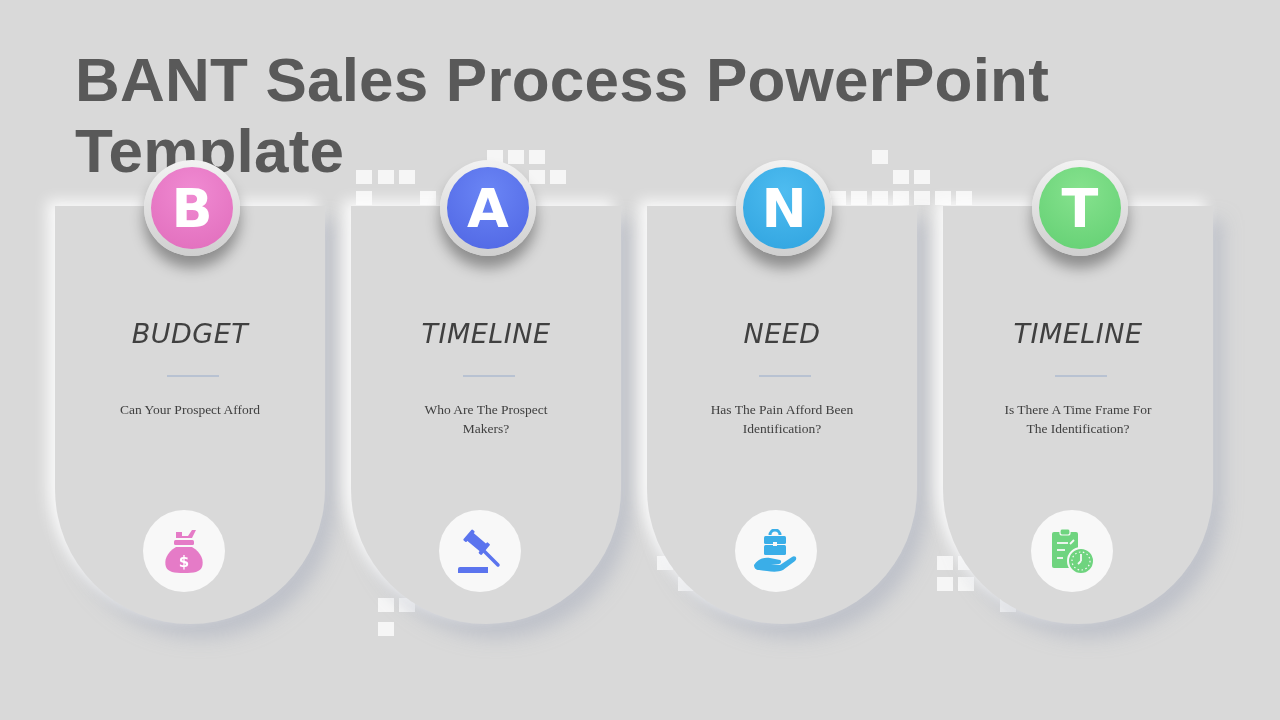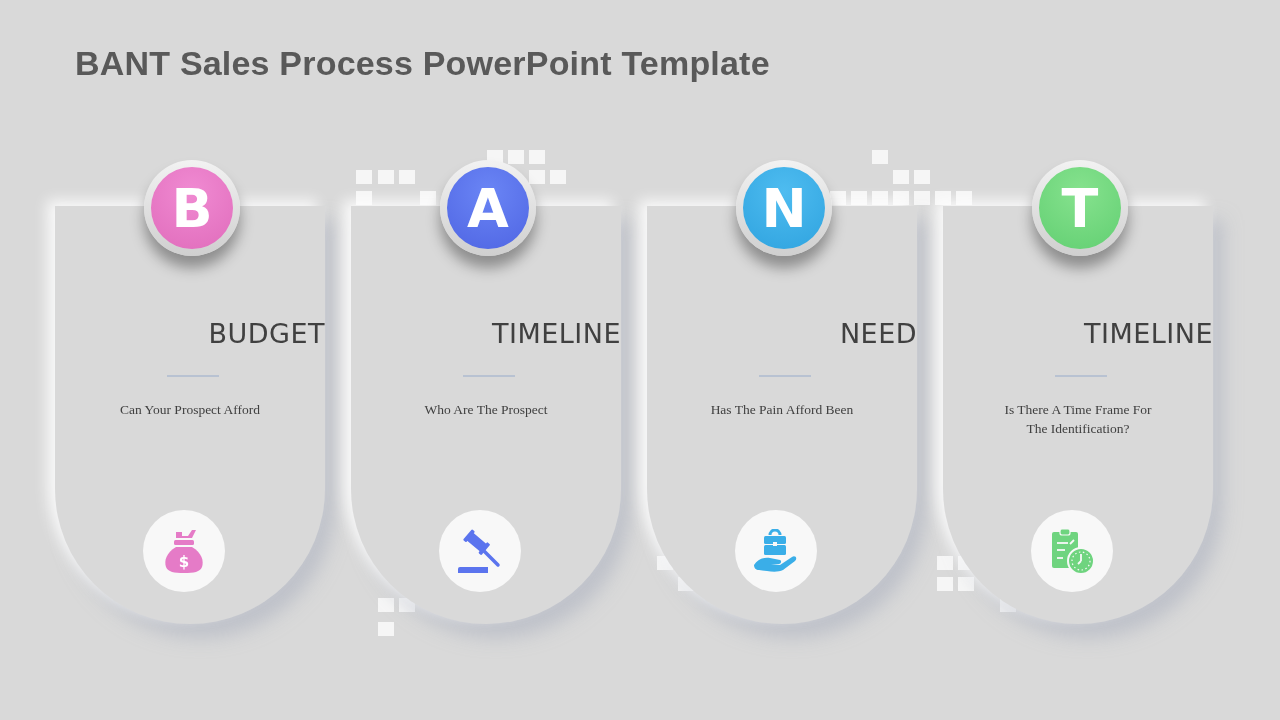--- a/index.html
+++ b/index.html
@@ -4,21 +4,21 @@
 <style>
   * { box-sizing: border-box; margin: 0; padding: 0; }
   html, body { width: 1280px; height: 720px; overflow: hidden; }
   body {
     background: #d9d9d9;
     font-family: "Liberation Sans", sans-serif;
     position: relative;
   }
   .title {
     position: absolute; left: 75px; top: 44px;
-    font-size: 34px; font-weight: bold; color: #595959;
+    font-size: 62px; font-weight: bold; color: #595959;
     letter-spacing: 0.2px;
   }
   .pix { position: absolute; width: 16px; height: 14px; background: rgba(255,255,255,0.75); }
   .card {
     position: absolute; top: 206px; width: 270px; height: 418px;
     background: #d9d9d9;
     border-radius: 0 0 135px 135px;
     box-shadow: -8px -6px 14px rgba(255,255,255,0.85), 10px 14px 18px rgba(170,175,190,0.55);
   }
   .badge {
@@ -28,23 +28,24 @@
     box-shadow: 0 12px 14px rgba(0,0,0,0.35);
     display: flex; align-items: center; justify-content: center;
   }
   .badge-inner {
     width: 82px; height: 82px; border-radius: 50%;
     display: flex; align-items: center; justify-content: center;
     color: #fff; font-weight: bold; font-size: 54px;
     font-family: "DejaVu Sans", sans-serif;
   }
   .heading {
-    position: absolute; top: 112px; left: 0; width: 100%; text-align: right;
+    position: absolute; top: 112px; left: 0; width: 100%; text-align: center;
     font-size: 27px; color: #404040; font-family: "DejaVu Sans", sans-serif;
     letter-spacing: 0.5px;
+    font-style: italic;
   }
   .divider {
     position: absolute; top: 169px; left: 112px; width: 52px; height: 2px;
     background: #b8c2d2;
   }
   .desc {
     position: absolute; top: 194px; left: 30px; width: 210px; text-align: center;
     font-size: 13.5px; line-height: 19px; color: #404040;
     font-family: Liberation Serif, serif;
   }
@@ -112,20 +113,21 @@
 </div>
 
 <div class="card" style="left:351px">
   <div class="badge">
     <div class="badge-inner" style="background:radial-gradient(circle at 50% 30%, #6a85f5, #4f65e3)">A</div>
   </div>
   <div class="heading">TIMELINE</div>
   <div class="divider"></div>
   <div class="desc">
     <div>Who Are The Prospect</div>
+    <div>Makers?</div>
   </div>
   <div class="icon-circle">
     <svg width="48" height="48" viewBox="0 0 48 48">
       <g transform="rotate(40 20 16)">
         <rect x="10" y="10" width="20" height="10" rx="1" fill="#5b74ee"></rect>
         <rect x="8" y="8" width="4" height="14" rx="1" fill="#5b74ee"></rect>
         <rect x="28" y="8" width="4" height="14" rx="1" fill="#5b74ee"></rect>
       </g>
       <line x1="24" y1="20" x2="42" y2="38" stroke="#5b74ee" stroke-width="3.5" stroke-linecap="round"></line>
       <path d="M4 40 h28 v6 h-30 v-4 a2 2 0 0 1 2 -2z" fill="#5b74ee"></path>
@@ -134,20 +136,21 @@
 </div>
 
 <div class="card" style="left:647px">
   <div class="badge">
     <div class="badge-inner" style="background:radial-gradient(circle at 50% 30%, #4ebcf0, #2fa3df)">N</div>
   </div>
   <div class="heading">NEED</div>
   <div class="divider"></div>
   <div class="desc">
     <div>Has The Pain Afford Been</div>
+    <div>Identification?</div>
   </div>
   <div class="icon-circle">
     <svg width="48" height="44" viewBox="0 0 48 44">
       <path d="M18 6 a5 5 0 0 1 10 0" stroke="#3aaee8" stroke-width="3" fill="none"></path>
       <rect x="12" y="7" width="22" height="8" rx="1.5" fill="#3aaee8"></rect>
       <rect x="12" y="16" width="22" height="10" rx="1.5" fill="#3aaee8"></rect>
       <rect x="21" y="13" width="4" height="4" fill="#f8f8f8"></rect>
       <path d="M2 36 c4 -6 10 -8 16 -7 l10 2 c2 1 1 4 -1 4 l-8 0 l9 1 l12 -8 c3 -2 6 1 3 4 l-12 9 c-4 2 -10 2 -16 1 l-8 -1 c-3 0 -5 -2 -5 -5z" fill="#3aaee8"></path>
     </svg>
   </div>

